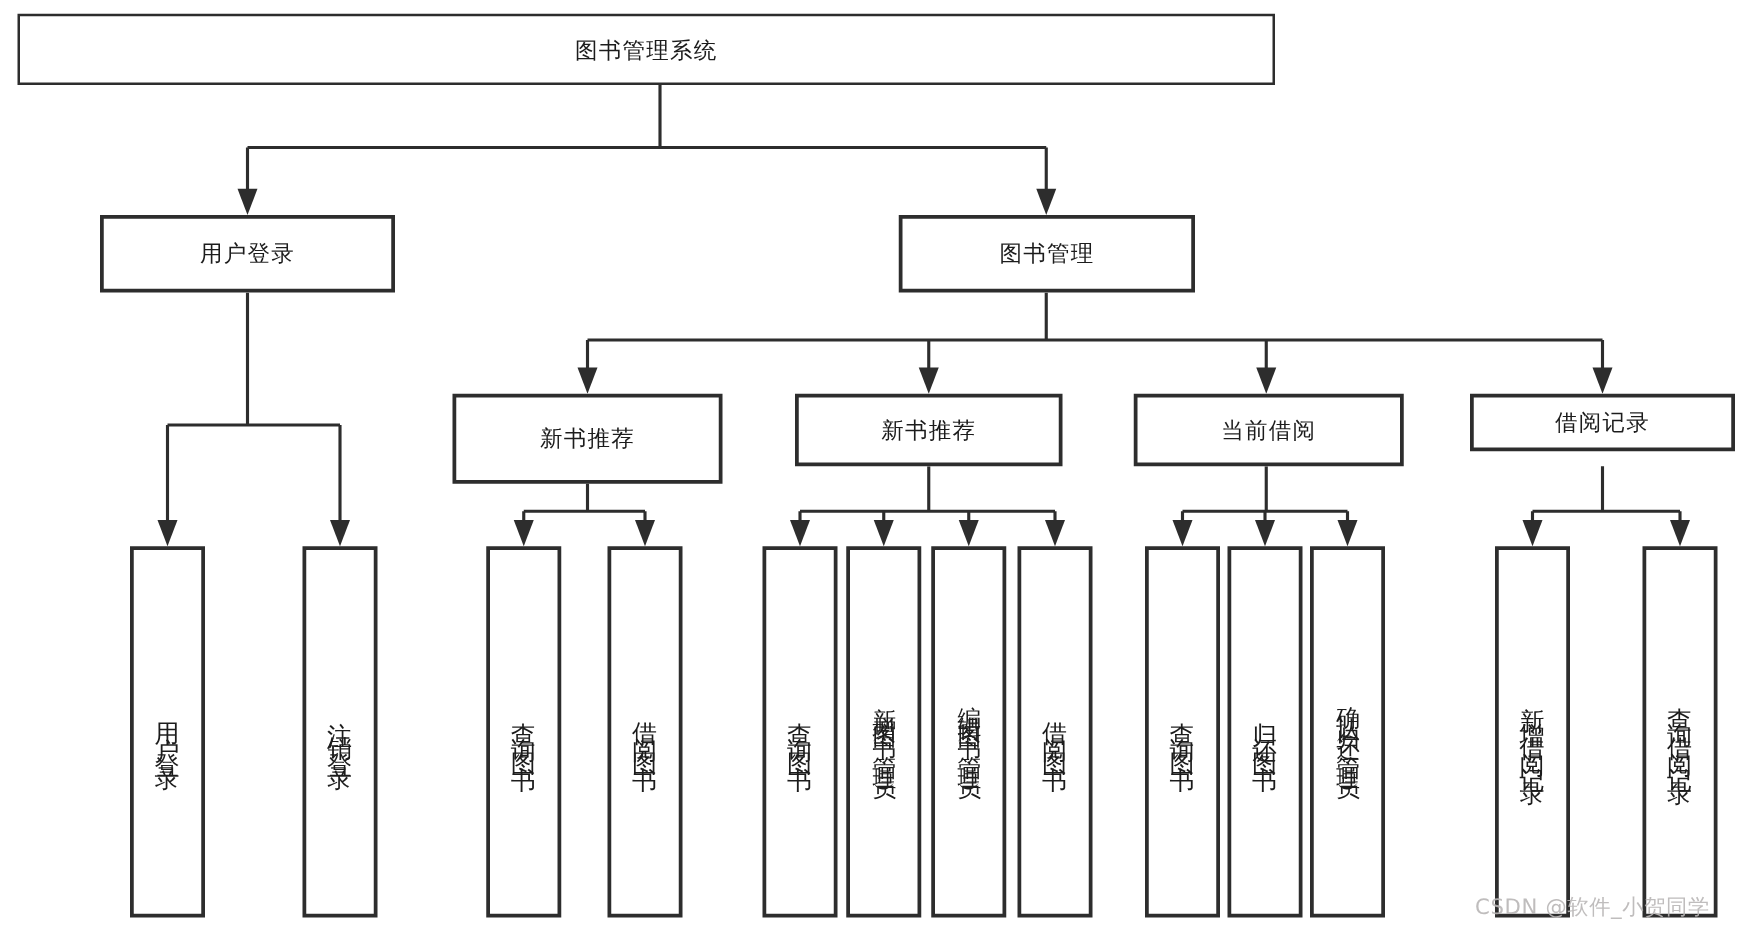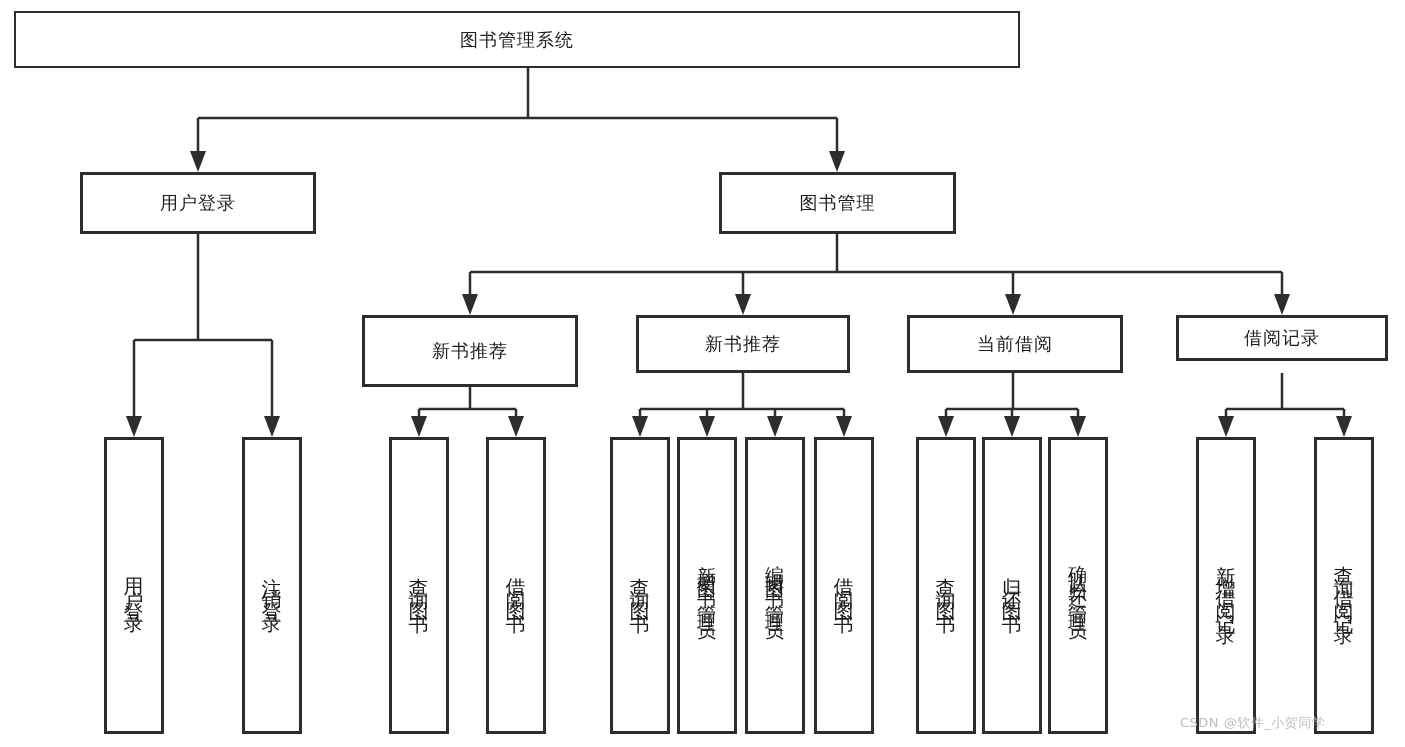--- a/index.html
+++ b/index.html
@@ -32,21 +32,21 @@
   .leaf { top:437px; width:60px; height:297px; }
   #l-ul1 { left:104px; }  #l-ul2 { left:242px; }
   #l-nb1 { left:389px; }  #l-nb2 { left:486px; }
   #l-bb1 { left:610px; }  #l-bb2 { left:677px; }
   #l-bb3 { left:745px; }  #l-bb4 { left:814px; }
   #l-cb1 { left:916px; }  #l-cb2 { left:982px; }  #l-cb3 { left:1048px; }
   #l-br1 { left:1196px; } #l-br2 { left:1314px; }
 
   .watermark {
     position:absolute; left:1180px; top:714px;
-    font-size:13px; color:#b9b6b6; letter-spacing:0.5px;
+    font-size:17px; color:#b9b6b6; letter-spacing:0.5px;
     opacity:0.9; white-space:nowrap;
   }
 </style>
 </head>
 <body>
 
 <div class="canvas">
 
   <svg class="wires" width="1405" height="747" viewBox="0 0 1405 747">
     <g stroke="#2d2d2d" stroke-width="2.5" fill="none">

